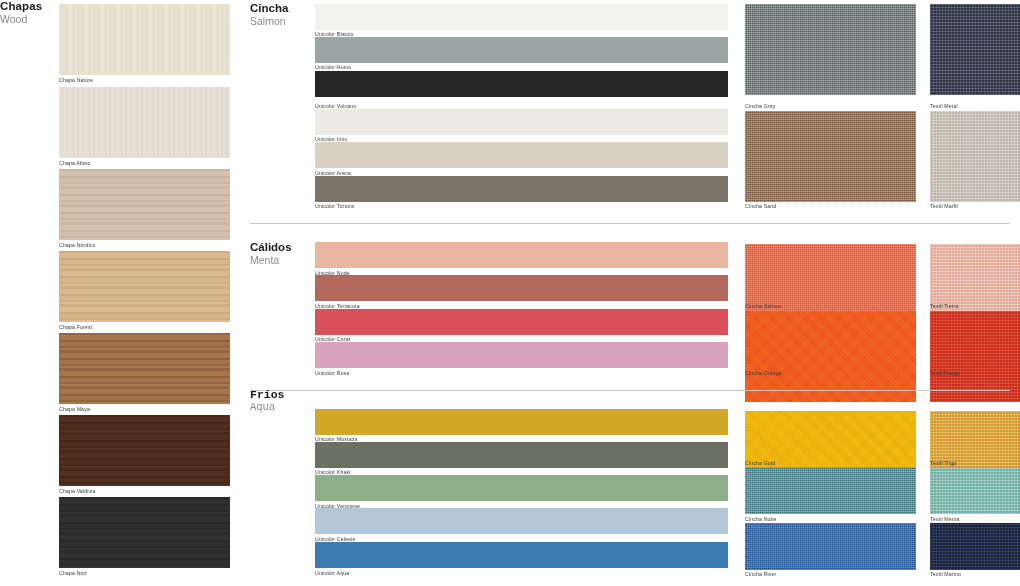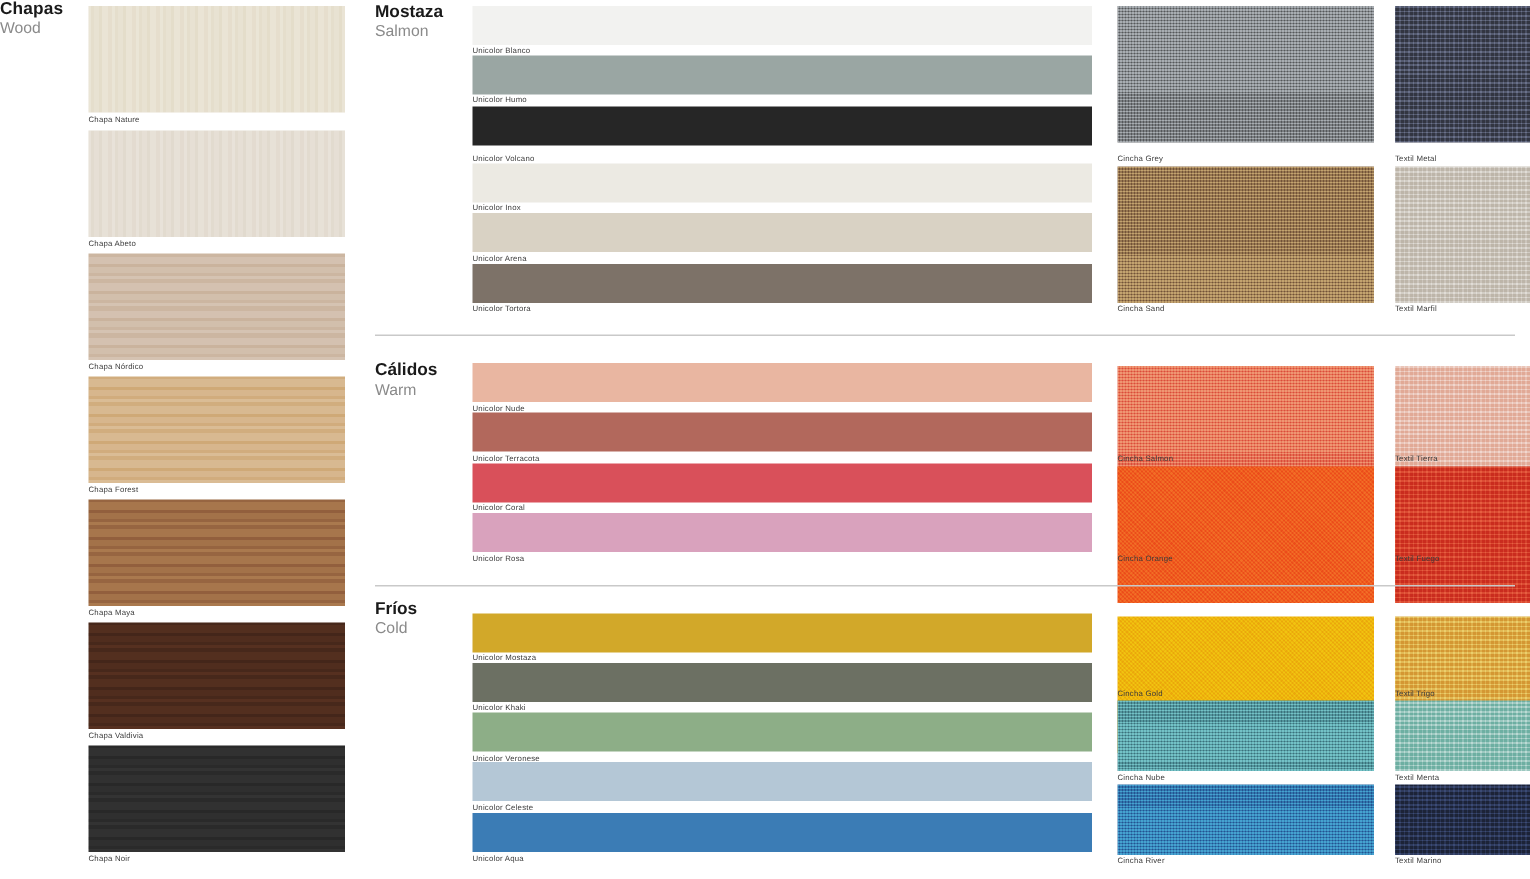--- a/index.html
+++ b/index.html
@@ -207,21 +207,21 @@
     </div>
     <div class="lbl-wood" style="top:488px;">Chapa Valdivia</div>
 
     <div class="swatch-wood" style="top:497px;background:#2c2c2c;">
       <div class="wood-grain-h"></div>
     </div>
     <div class="lbl-wood" style="top:570px;">Chapa Noir</div>
   </div>
 
   <div class="group-title" style="top:2px;">
-    <div class="g1">Mostaza</div>
+    <div class="g1">Cincha</div>
     <div class="g2">Salmon</div>
   </div>
 
   <div class="swatch-uni" style="top:4px;background:#f2f2f0;"></div>
   <div class="lbl-uni" style="top:31px;">Unicolor Blanco</div>
   <div class="swatch-uni" style="top:37px;background:#9aa6a3;"></div>
   <div class="lbl-uni" style="top:64px;">Unicolor Humo</div>
   <div class="swatch-uni" style="top:71px;background:#262626;"></div>
   <div class="lbl-uni" style="top:103px;">Unicolor Volcano</div>
   <div class="swatch-uni" style="top:109px;background:#eceae3;"></div>
@@ -246,21 +246,21 @@
   <div class="lbl-tex" style="left:930px;top:103px;">Textil Metal</div>
   <div class="swatch-tex" style="left:930px;top:111px;background:#cfc9c0;">
     <div class="tex-weave2"></div>
   </div>
   <div class="lbl-tex" style="left:930px;top:203px;">Textil Marfil</div>
 
   <div class="divider" style="top:223px;"></div>
 
   <div class="group-title" style="top:241px;">
     <div class="g1">Cálidos</div>
-    <div class="g2">Warm</div>
+    <div class="g2">Menta</div>
   </div>
 
   <div class="swatch-uni" style="top:242px;background:#e9b6a1;"></div>
   <div class="lbl-uni" style="top:270px;">Unicolor Nude</div>
   <div class="swatch-uni" style="top:275px;background:#b2685c;"></div>
   <div class="lbl-uni" style="top:303px;">Unicolor Terracota</div>
   <div class="swatch-uni" style="top:309px;background:#d9505a;"></div>
   <div class="lbl-uni" style="top:336px;">Unicolor Coral</div>
   <div class="swatch-uni" style="top:342px;background:#d9a2bd;"></div>
   <div class="lbl-uni" style="top:370px;">Unicolor Rosa</div>
@@ -278,23 +278,23 @@
     <div class="tex-weave2"></div>
   </div>
   <div class="lbl-tex" style="left:930px;top:303px;">Textil Tierra</div>
   <div class="swatch-tex" style="left:930px;top:311px;background:#d8452f;">
     <div class="tex-weave2"></div>
   </div>
   <div class="lbl-tex" style="left:930px;top:370px;">Textil Fuego</div>
 
   <div class="divider" style="top:390px;"></div>
 
-  <div class="group-title" style="top:400px;">
+  <div class="group-title" style="top:388px;font-family:Liberation Mono, monospace;">
     <div class="g1">Fríos</div>
-    <div class="g2">Cold</div>
+    <div class="g2">Aqua</div>
   </div>
 
   <div class="swatch-uni" style="top:409px;background:#d2a829;"></div>
   <div class="lbl-uni" style="top:436px;">Unicolor Mostaza</div>
   <div class="swatch-uni" style="top:442px;background:#6c7063;"></div>
   <div class="lbl-uni" style="top:469px;">Unicolor Khaki</div>
   <div class="swatch-uni" style="top:475px;background:#8dae87;"></div>
   <div class="lbl-uni" style="top:503px;">Unicolor Veronese</div>
   <div class="swatch-uni" style="top:508px;background:#b4c7d6;"></div>
   <div class="lbl-uni" style="top:536px;">Unicolor Celeste</div>

